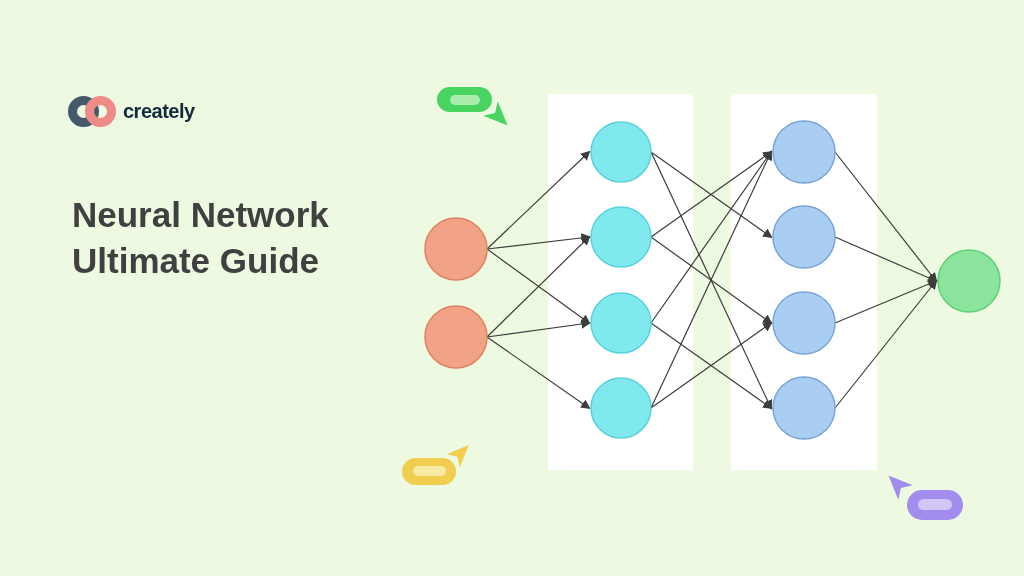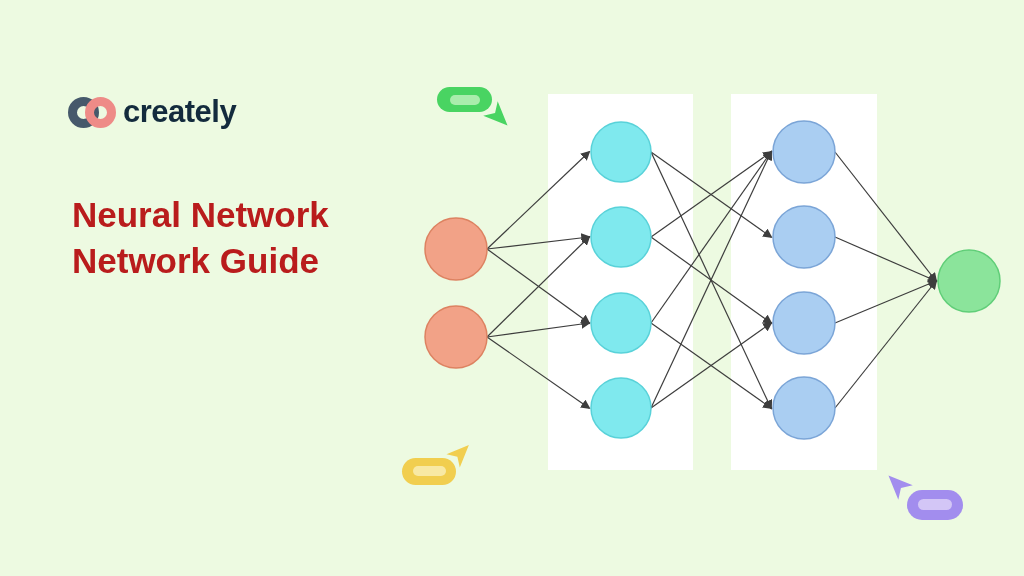--- a/index.html
+++ b/index.html
@@ -29,21 +29,21 @@
     height: 31px;
     border-radius: 50%;
     border: 9px solid #000;
     box-sizing: border-box;
     top: 2px;
   }
   .ring-left  { left: 0; }
   .ring-right { left: 17px; }
   .wordmark {
     margin-left: 7px;
-    font-size: 31px;
+    font-size: 20px;
     font-weight: bold;
     letter-spacing: -0.5px;
   }
   .title {
     position: absolute;
     left: 72px;
     top: 192px;
     margin: 0;
     font-size: 35px;
     line-height: 46px;
@@ -71,23 +71,23 @@
 <div class="canvas" style="background: rgb(237, 250, 225);">
 
   <header class="logo">
     <span class="rings">
       <span class="ring ring-left" style="border-color: rgb(70, 89, 107);"></span>
       <span class="ring ring-right" style="border-color: rgb(238, 139, 135);"></span>
     </span>
     <span class="wordmark" style="color: rgb(19, 43, 61);">creately</span>
   </header>
 
-  <h1 class="title" style="color: #b91c1c;">
+  <h1 class="title" style="color: #404040;">
     <span>Neural Network</span>
-    <span>Network Guide</span>
+    <span>Ultimate Guide</span>
   </h1>
 
   <svg class="diagram-svg" width="1024" height="576" viewBox="0 0 1024 576">
     <defs>
       <marker id="arrowhead" viewBox="0 0 10 10" refX="8" refY="5" markerWidth="8" markerHeight="8" orient="auto-start-reverse">
         <path id="arrowhead-path" d="M0,0 L10,5 L0,10 z" fill="#3D3D3D"></path>
       </marker>
     </defs>
     <g>
         <rect x="548" y="94" width="145" height="376" fill="#FFFFFF"></rect>

